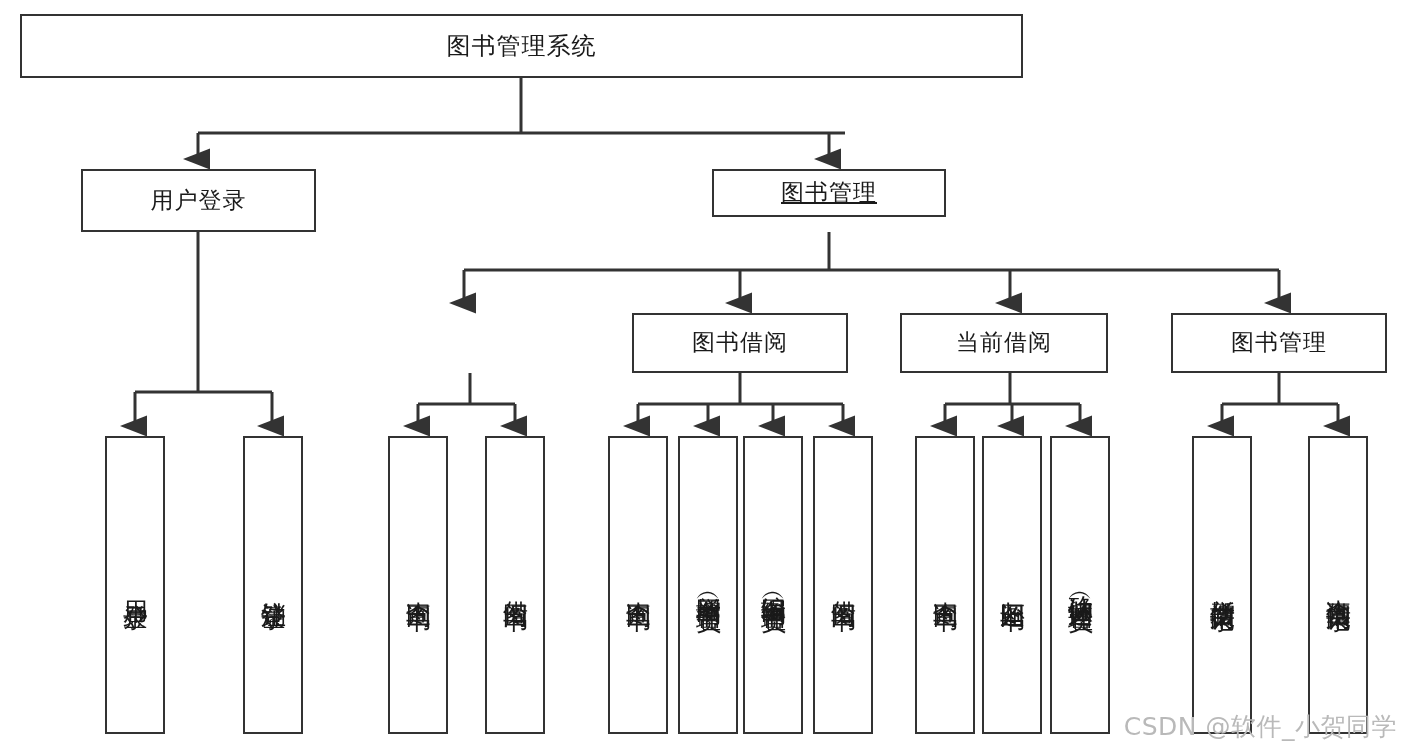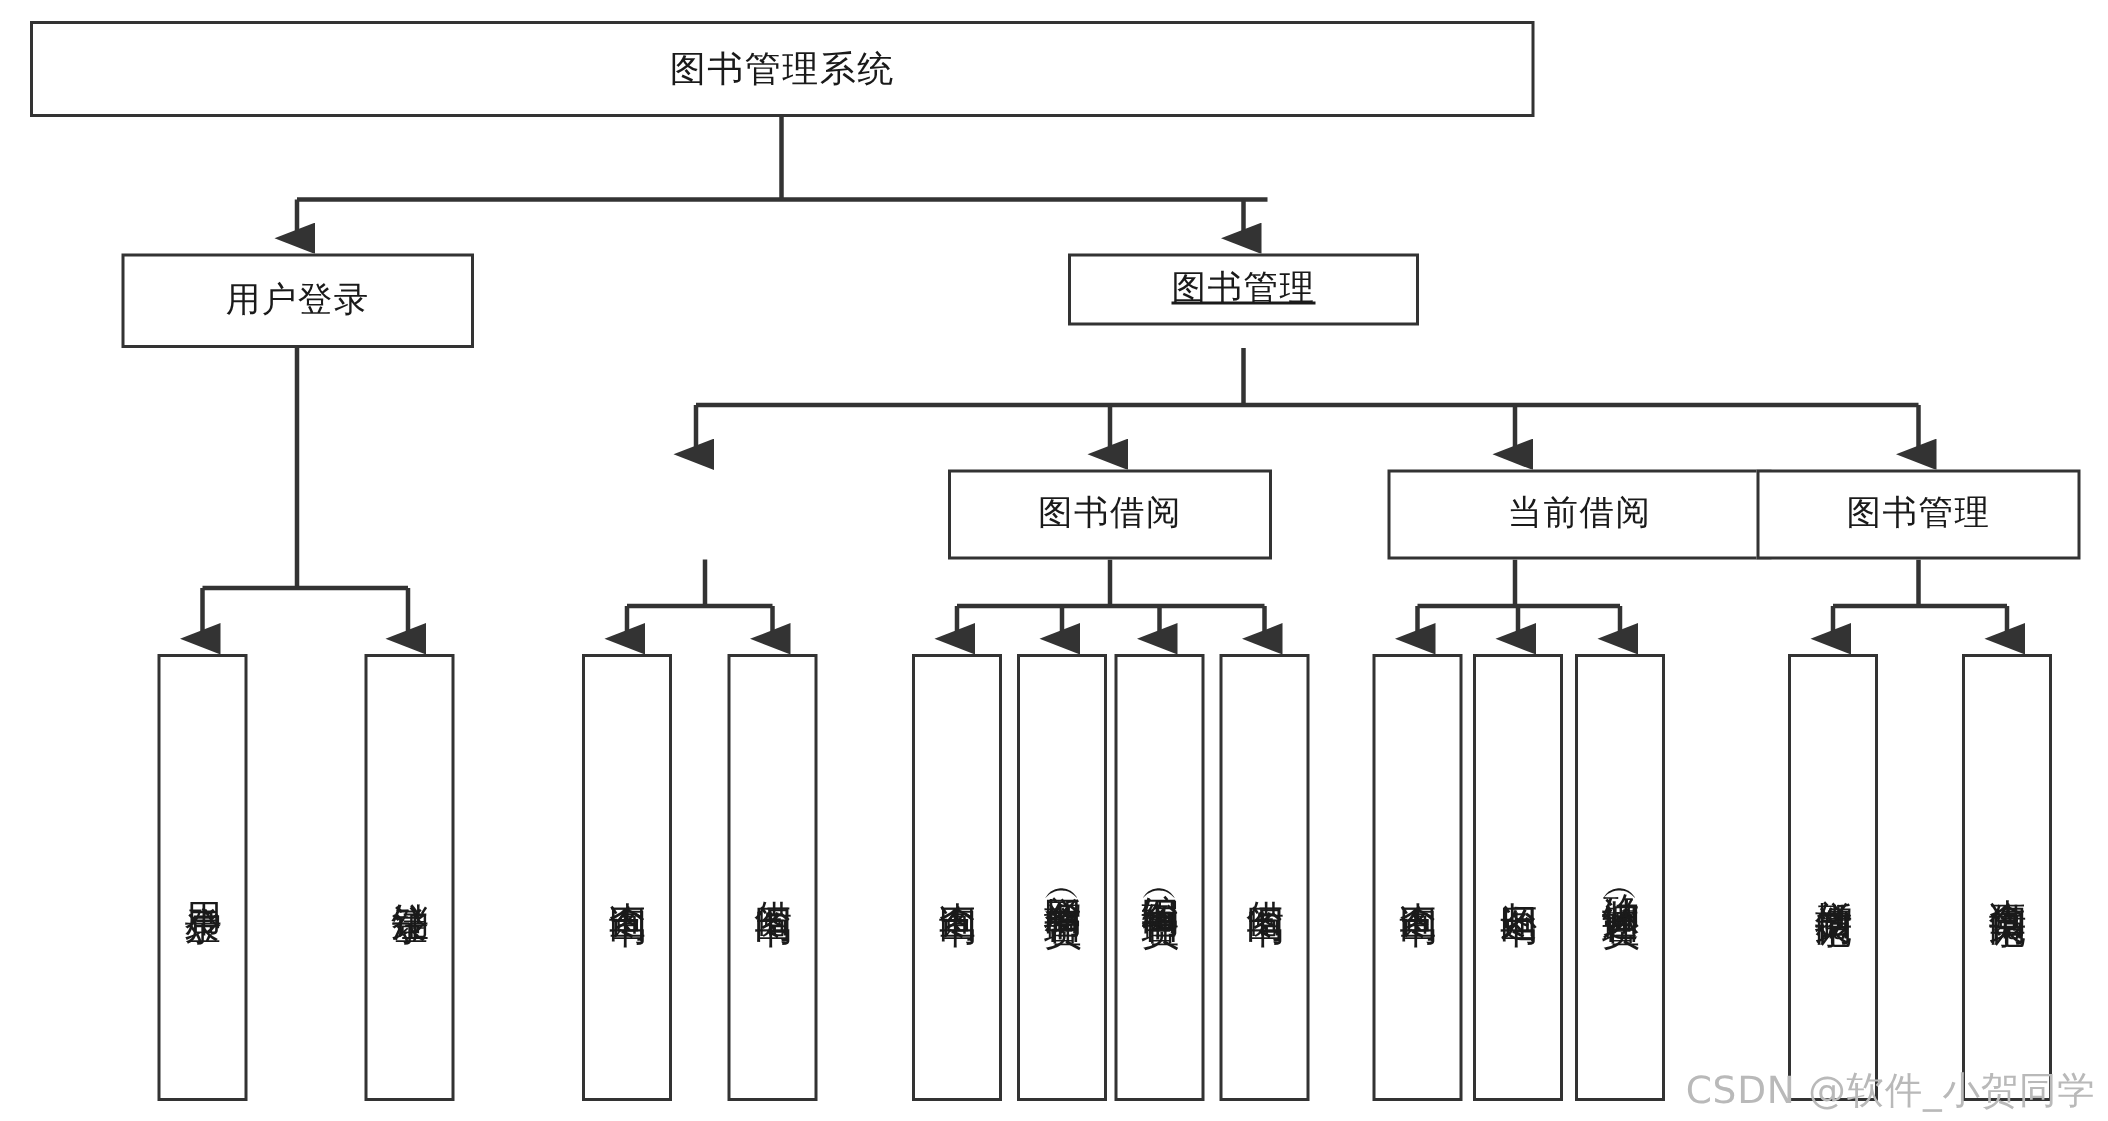--- a/index.html
+++ b/index.html
@@ -130,21 +130,21 @@
   <div class="node horiz" style="left:81px; top:169px; width:235px; height:63px;">
     <span>用户登录</span>
   </div>
   <div class="node horiz" style="left:712px; top:169px; width:234px; height:48px;text-decoration:underline;">
     <span>图书管理</span>
   </div>
 
   <div class="node horiz" style="left:632px; top:313px; width:216px; height:60px;">
     <span>图书借阅</span>
   </div>
-  <div class="node horiz" style="left:925px; top:313px; width:256px; height:60px;">
+  <div class="node horiz" style="left:900px; top:313px; width:208px; height:60px;">
     <span>当前借阅</span>
   </div>
   <div class="node horiz" style="left:1171px; top:313px; width:216px; height:60px;">
     <span>图书管理</span>
   </div>
 
   <div class="node leaf" style="left:105px; top:436px; width:60px; height:298px;">
     <span class="vtext">用户登录</span>
   </div>
   <div class="node leaf" style="left:243px; top:436px; width:60px; height:298px;">

